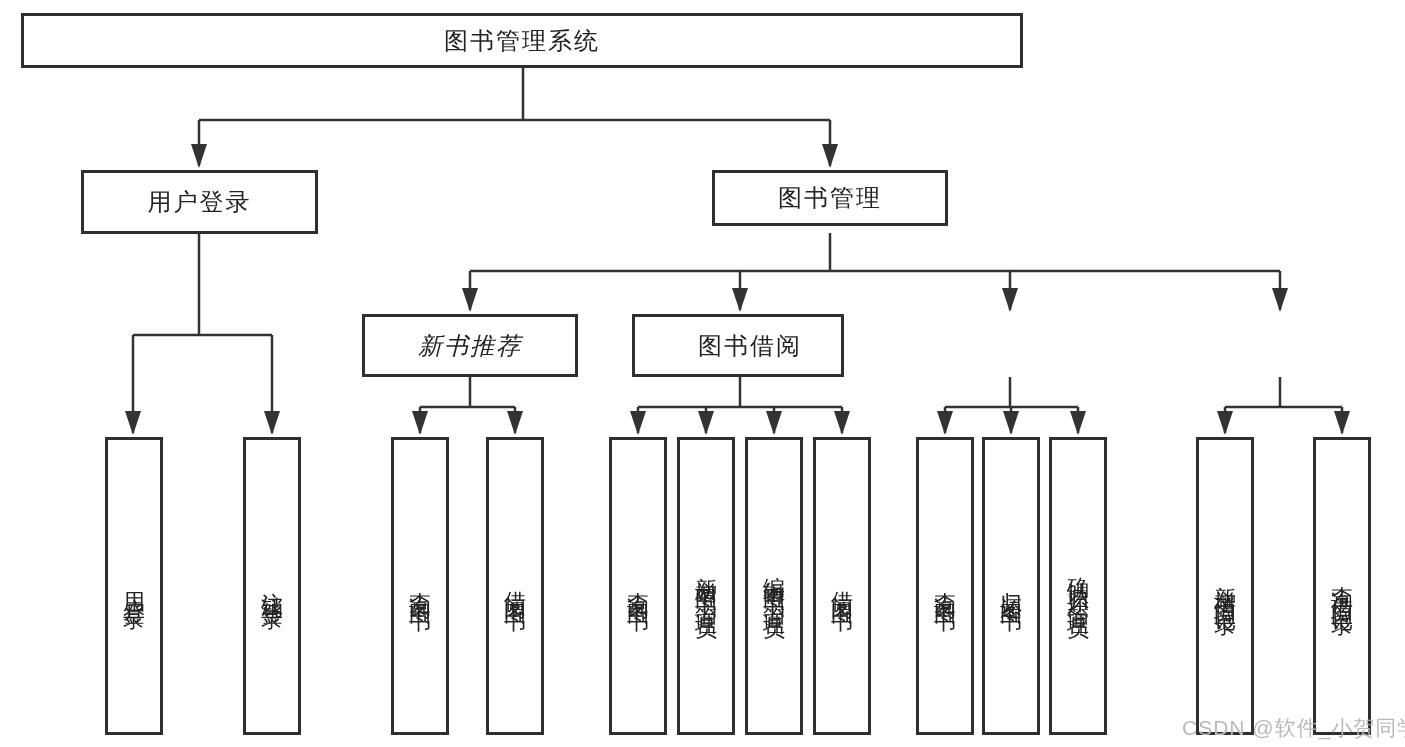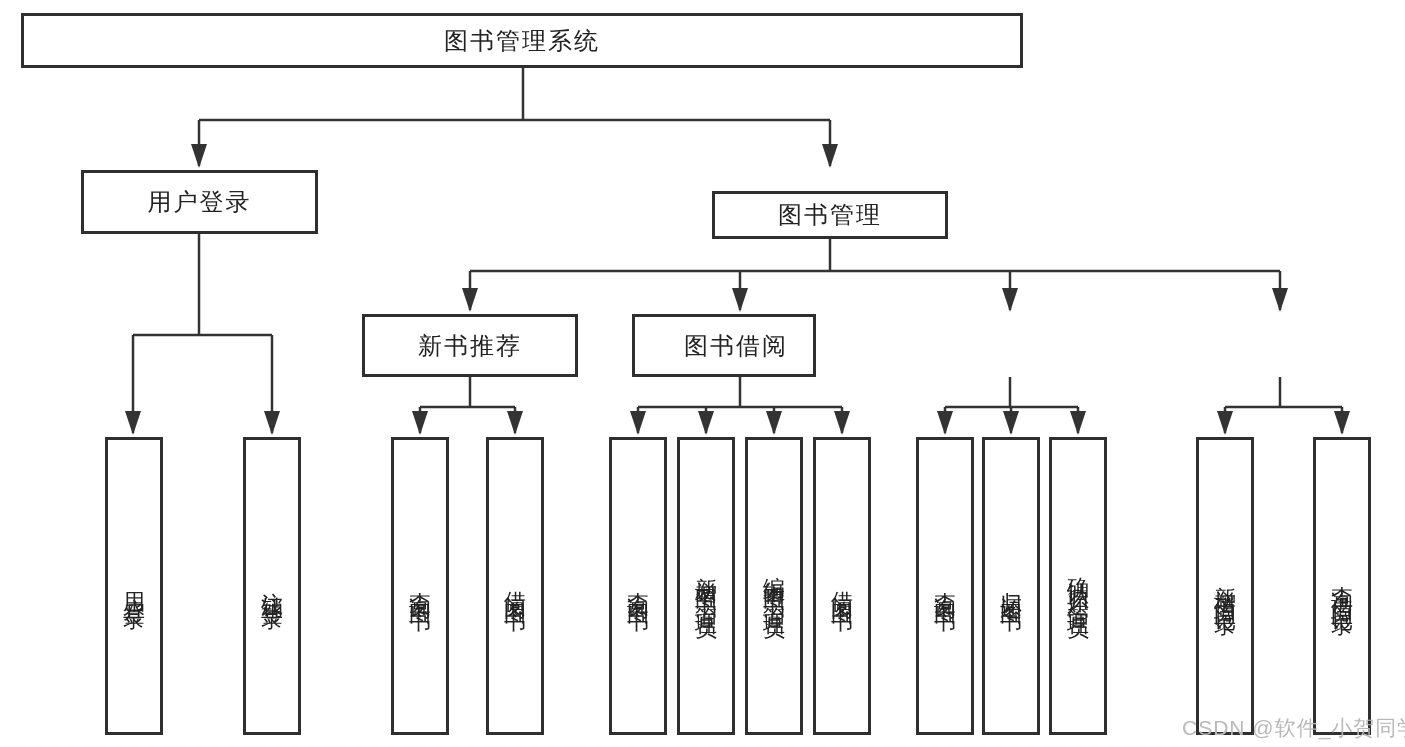--- a/index.html
+++ b/index.html
@@ -108,28 +108,28 @@
     </g>
   </svg>
 
   <div class="node" style="left:21px; top:13px; width:1002px; height:55px;">
     <span class="h-label">图书管理系统</span>
   </div>
 
   <div class="node" style="left:81px; top:170px; width:237px; height:64px;">
     <span class="h-label">用户登录</span>
   </div>
-  <div class="node" style="left:712px; top:170px; width:236px; height:48px;margin-top:21px;">
+  <div class="node" style="left:712px; top:170px; width:236px; height:56px;">
     <span class="h-label">图书管理</span>
   </div>
 
-  <div class="node" style="left:362px; top:314px; width:216px; height:63px;">
+  <div class="node" style="left:362px; top:314px; width:216px; height:63px;font-style:italic;">
     <span class="h-label">新书推荐</span>
   </div>
-  <div class="node" style="left:632px; top:314px; width:184px; height:63px;padding-left:24px;">
+  <div class="node" style="left:632px; top:314px; width:212px; height:63px;padding-left:24px;">
     <span class="h-label">图书借阅</span>
   </div>
 
   <div class="node leaf" style="left:105px; top:437px; width:58px; height:298px;">
     <span class="v-label">用户登录</span>
   </div>
   <div class="node leaf" style="left:243px; top:437px; width:58px; height:298px;">
     <span class="v-label">注销登录</span>
   </div>
 

